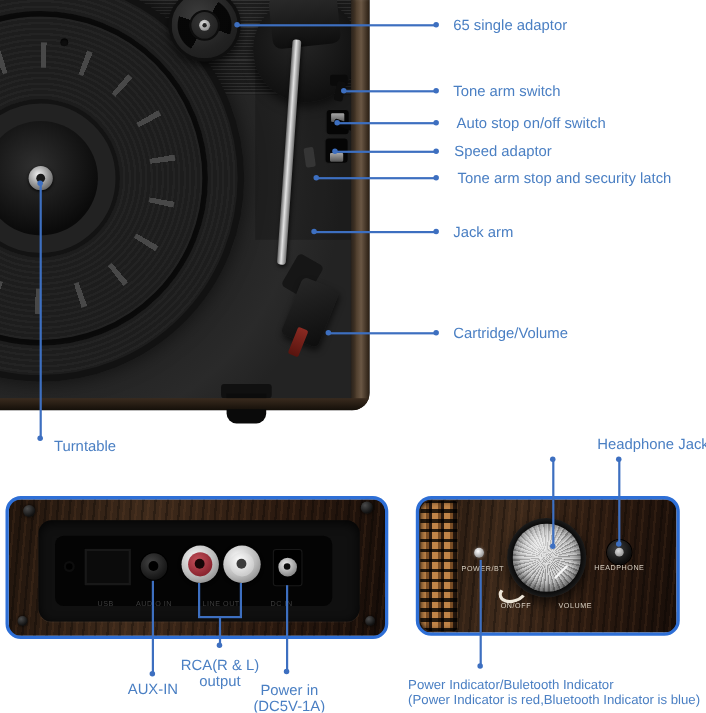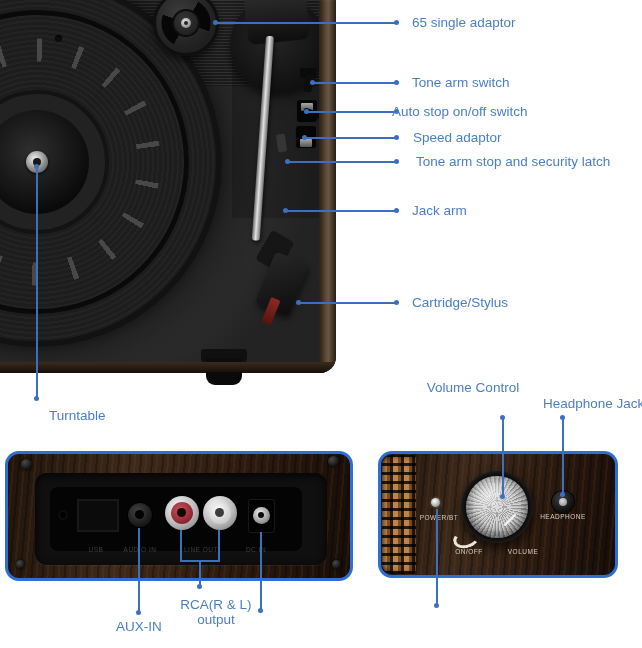--- a/index.html
+++ b/index.html
@@ -137,30 +137,30 @@
           transform:rotate(-15deg);box-sizing:border-box;}
   .hp-outer{position:absolute;left:171px;top:37px;width:22px;height:22px;border-radius:50%;
             background:radial-gradient(circle at 40% 35%,#3e3e3e,#0c0c0c 72%);box-shadow:0 0 0 1px #000;}
   .hp-dot{position:absolute;left:178px;top:44px;width:8px;height:8px;border-radius:50%;
           background:radial-gradient(circle at 40% 35%,#dcdcdc,#808080);}
   .face-lbl{position:absolute;font-size:6.5px;letter-spacing:.5px;color:#d6cec0;text-align:center;white-space:nowrap;}
 
   
   #lbl-adaptor{left:412px;top:15px;}
   #lbl-lifter{left:412px;top:75px;}
-  #lbl-autostop{left:392px;top:104px;}
+  #lbl-autostop{left:415px;top:104px;}
   #lbl-speed{left:413px;top:130px;}
   #lbl-rest{left:416px;top:154px;}
   #lbl-tonearm{left:412px;top:203px;}
   #lbl-cartridge{left:412px;top:295px;}
-  #lbl-turntable{left:49px;top:408px;}
+  #lbl-turntable{left:49px;top:398px;}
   #lbl-powerswitch{left:408px;top:380px;width:130px;line-height:15px;}
   #lbl-headphonejack{left:543px;top:396px;}
   #lbl-aux{left:104px;top:619px;width:70px;}
-  #lbl-rca{left:160px;top:597px;width:80px;line-height:15px;margin-left:16px;}
+  #lbl-rca{left:160px;top:597px;width:80px;line-height:15px;}
   #lbl-power{left:226px;top:621px;width:74px;line-height:14px;}
   #lbl-indicator{left:371px;top:615px;width:270px;line-height:14px;font-size:12px;white-space:nowrap;}
 
   
   #cl-adaptor{left:215px;top:22px;width:182px;}
   #cl-lifter{left:313px;top:82px;width:84px;}
   #cl-autostop{left:307px;top:111px;width:90px;}
   #cl-speed{left:305px;top:137px;width:92px;}
   #cl-rest{left:288px;top:161px;width:109px;}
   #cl-tonearm{left:286px;top:210px;width:111px;}
@@ -301,27 +301,34 @@
   <div class="dot" style="left:136px;top:610px;"></div>
   <div class="dot" style="left:197px;top:584px;"></div>
   <div class="dot" style="left:258px;top:608px;"></div>
 
   <div class="lbl" id="lbl-adaptor">65 single adaptor</div>
   <div class="lbl" id="lbl-lifter">Tone arm switch</div>
   <div class="lbl" id="lbl-autostop">Auto stop on/off switch</div>
   <div class="lbl" id="lbl-speed">Speed adaptor</div>
   <div class="lbl" id="lbl-rest">Tone arm stop and security latch</div>
   <div class="lbl" id="lbl-tonearm">Jack arm</div>
-  <div class="lbl" id="lbl-cartridge">Cartridge/Stylus</div>
+  <div class="lbl" id="lbl-cartridge">Cartridge/Volume</div>
   <div class="lbl" id="lbl-turntable">Turntable</div>
 
   <div class="lbl center" id="lbl-powerswitch">
-    <div>Volume Control</div>
   </div>
   <div class="lbl" id="lbl-headphonejack">Headphone Jack</div>
 
   <div class="lbl center" id="lbl-aux">AUX-IN</div>
   <div class="lbl center" id="lbl-rca">
     <div>RCA(R &amp; L)</div>
     <div>output</div>
   </div>
+  <div class="lbl center" id="lbl-power">
+    <div>Power in</div>
+    <div>(DC5V-1A)</div>
+  </div>
+  <div class="lbl" id="lbl-indicator">
+    <div>Power Indicator/Buletooth Indicator</div>
+    <div>(Power Indicator is red,Bluetooth Indicator is blue)</div>
+  </div>
 
 </div>
 
 </body></html>

